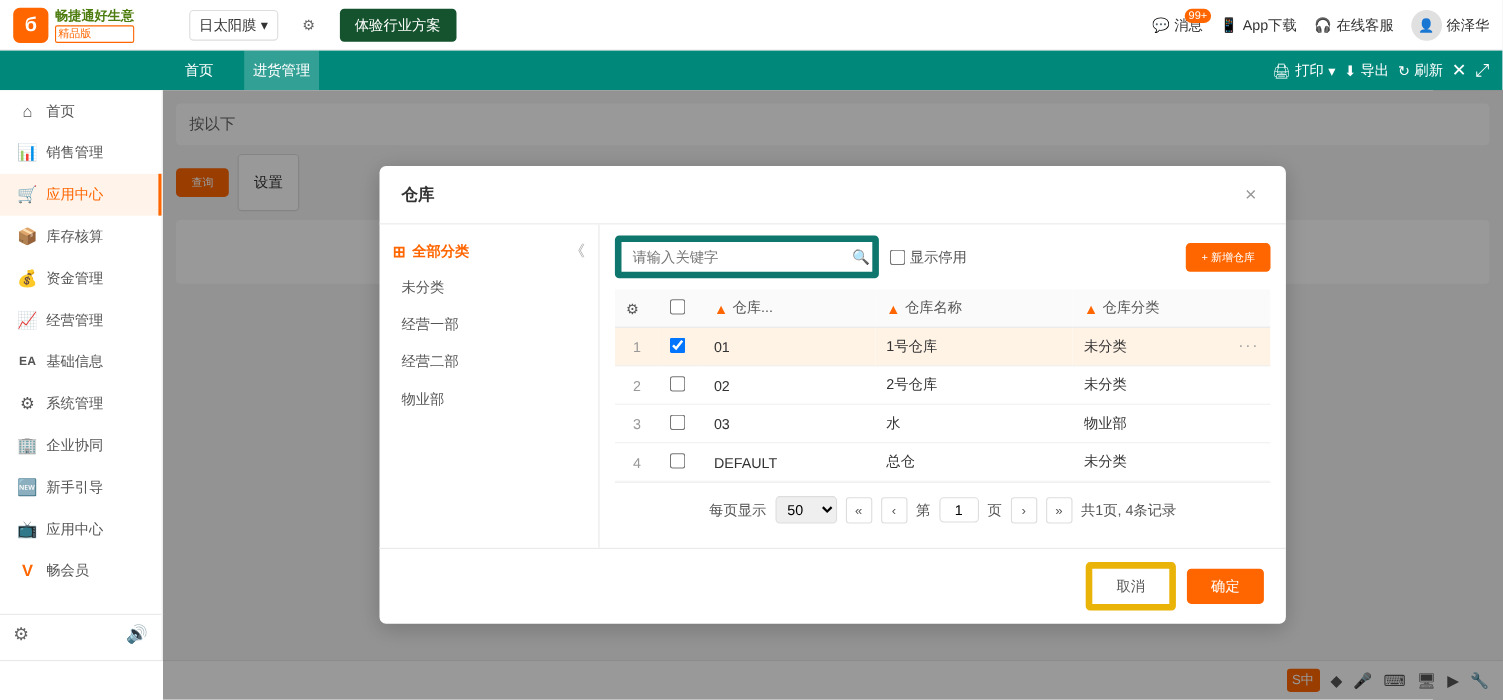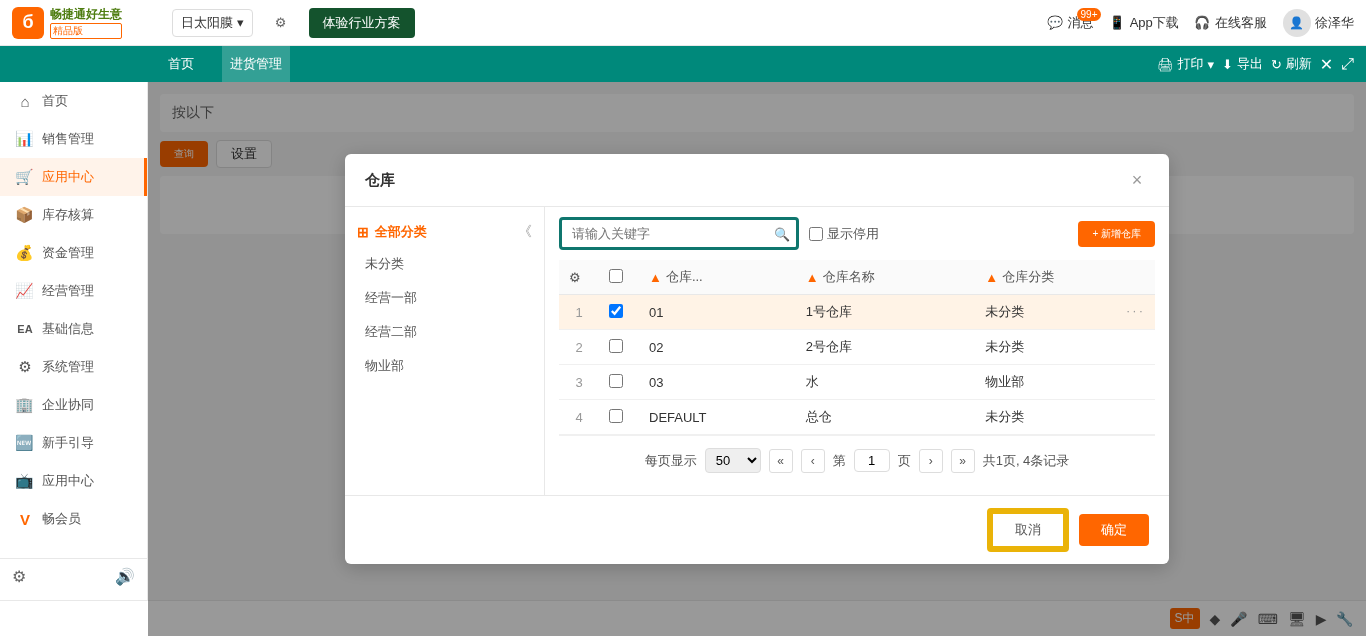--- a/index.html
+++ b/index.html
@@ -42,21 +42,21 @@
     .sidebar-item.active { background: #fff3ea; color: #f60; border-right: 3px solid #f60; }
     .sidebar-item .s-icon { width: 18px; height: 18px; display: flex; align-items: center; justify-content: center; font-size: 15px; }
 
     
     .content-area { flex: 1; overflow: auto; padding: 12px; background: #f5f5f5; position: relative; }
     .page-title { font-size: 16px; font-weight: bold; color: #333; margin-bottom: 8px; }
     .filter-bar { background: #fff; padding: 10px 12px; border-radius: 4px; margin-bottom: 8px; display: flex; align-items: center; gap: 8px; font-size: 14px; }
     .filter-label { color: #666; }
     .table-toolbar { display: flex; align-items: center; gap: 8px; margin-bottom: 8px; }
     .btn-orange { background: #f60; color: #fff; border: none; border-radius: 4px; padding: 6px 14px; cursor: pointer; font-size: 10px; }
-    .btn-default { background: #fff; color: #333; border: 1px solid #ddd; border-radius: 4px; padding: 4px 14px; cursor: pointer; font-size: 13px; }
+    .btn-default { background: #fff; color: #333; border: 1px solid #ddd; border-radius: 4px; padding: 16px 14px; cursor: pointer; font-size: 13px; }
     .table-area { background: #fff; border-radius: 4px; }
 
     
     .modal-overlay {
       position: absolute; top: 0; left: 0; right: 0; bottom: 0;
       background: rgba(0,0,0,0.4); display: flex; align-items: center; justify-content: center;
       z-index: 100;
     }
     .modal {
       background: #fff; border-radius: 6px; width: 824px; max-height: 560px;
@@ -74,21 +74,21 @@
     .cat-sidebar { width: 200px; border-right: 1px solid #e8e8e8; padding: 10px 0; flex-shrink: 0; }
     .cat-header { display: flex; align-items: center; justify-content: space-between; padding: 6px 12px; }
     .cat-title { display: flex; align-items: center; gap: 6px; color: #f60; font-weight: bold; font-size: 13px; cursor: pointer; }
     .cat-collapse { cursor: pointer; color: #999; font-size: 14px; }
     .cat-item { padding: 8px 20px; cursor: pointer; color: #555; font-size: 13px; }
 
     
     .modal-table-area { flex: 1; display: flex; flex-direction: column; overflow: hidden; padding: 10px 14px; }
     .modal-search-bar { display: flex; align-items: center; gap: 10px; margin-bottom: 10px; }
     .search-input-wrap { position: relative; }
-    .search-input { border: 3px solid #0f766e; border-radius: 4px; padding: 6px 32px 6px 10px; font-size: 13px; width: 240px; outline: none; }
+    .search-input { border: 6px solid #0f766e; border-radius: 4px; padding: 6px 32px 6px 10px; font-size: 13px; width: 240px; outline: none; }
     .search-icon { position: absolute; right: 8px; top: 50%; transform: translateY(-50%); color: #999; cursor: pointer; }
     .show-disabled { display: flex; align-items: center; gap: 4px; font-size: 13px; color: #555; cursor: pointer; }
     .add-btn { margin-left: auto; }
 
     .data-table { width: 100%; border-collapse: collapse; font-size: 13px; }
     .data-table th { background: #fafafa; border-bottom: 1px solid #e8e8e8; padding: 8px 10px; text-align: left; color: #555; font-weight: normal; }
     .data-table td { border-bottom: 1px solid #f0f0f0; padding: 8px 10px; color: #333; }
     .data-table tr.selected td { background: #fff3e6; }
     .th-sort { display: flex; align-items: center; gap: 4px; }
 

